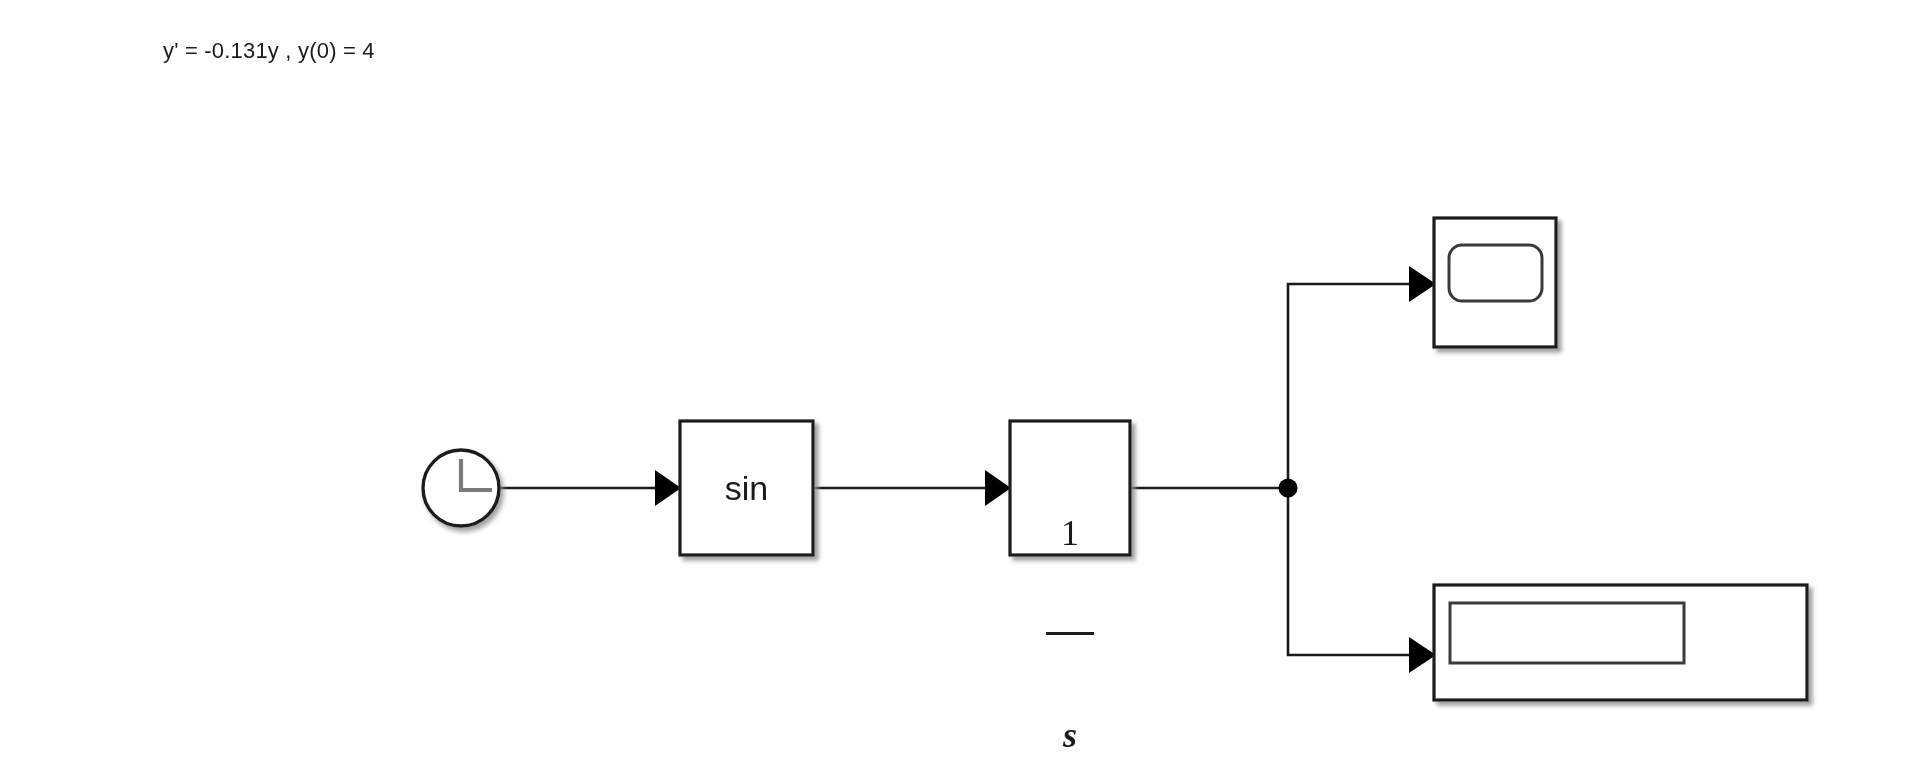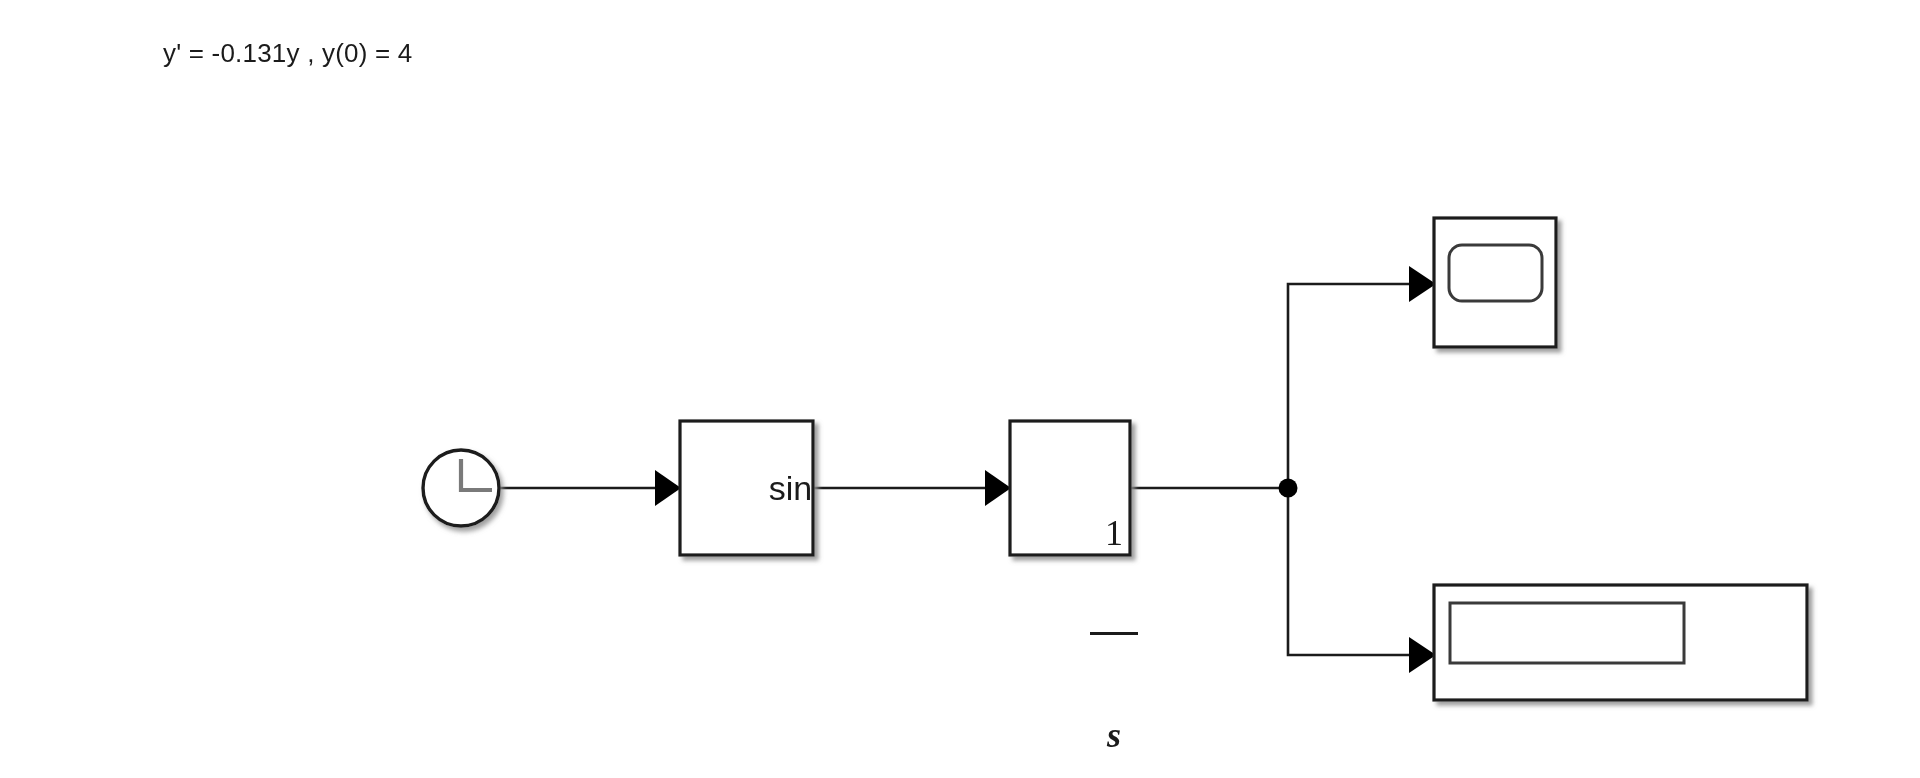--- a/index.html
+++ b/index.html
@@ -16,40 +16,39 @@
     width: 1920px;
     height: 778px;
     background: #ffffff;
     overflow: hidden;
   }
   #diagram-title {
     position: absolute;
     left: 163px;
     top: 38px;
     font-family: "Liberation Sans", sans-serif;
-    font-size: 26px;
+    font-size: 22px;
     font-weight: 400;
     color: #1b1b1b;
     letter-spacing: 0.2px;
     white-space: pre;
   }
   #svg-layer {
     position: absolute;
     left: 0;
     top: 0;
     width: 1920px;
     height: 778px;
   }
   .blk-label {
     position: absolute;
     color: #1b1b1b;
     white-space: pre;
     text-align: center;
     pointer-events: none;
-    margin-left: 44px;
   }
   #sin-label {
     left: 680px;
     top: 466px;
     width: 133px;
     font-family: "Liberation Sans", sans-serif;
     font-size: 34px;
     line-height: 44px;
   }
   #integrator-label {

